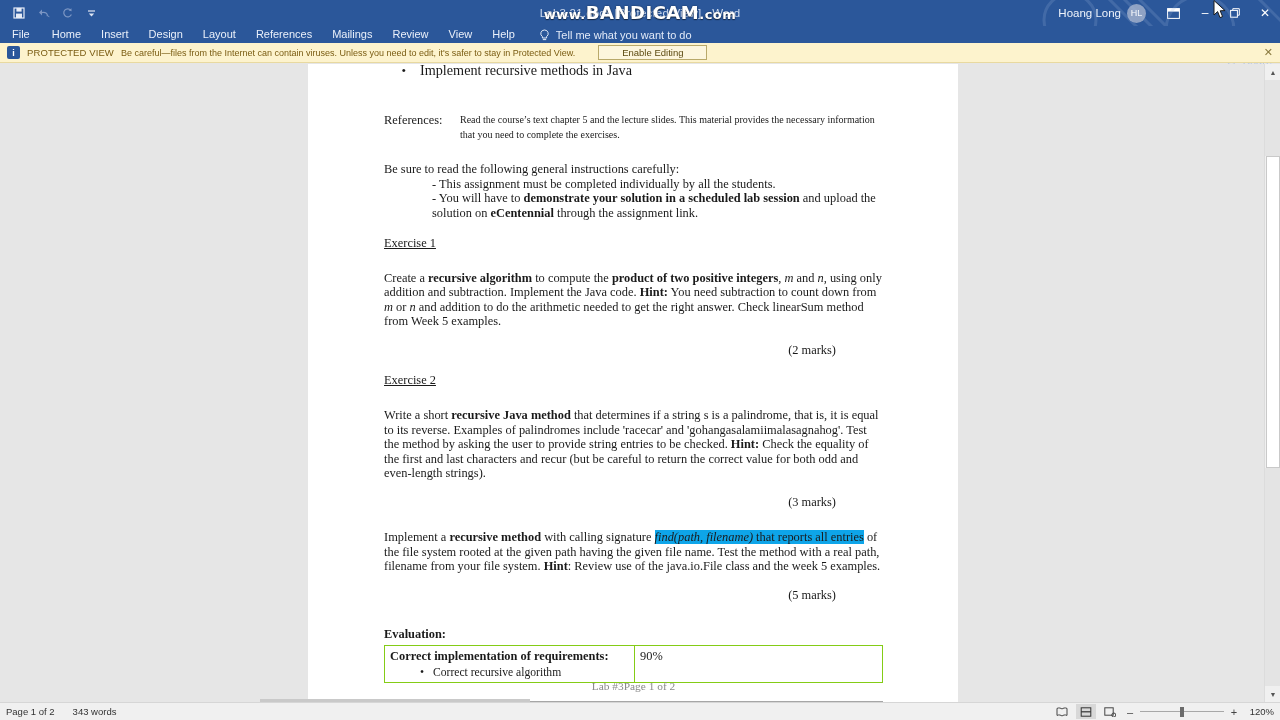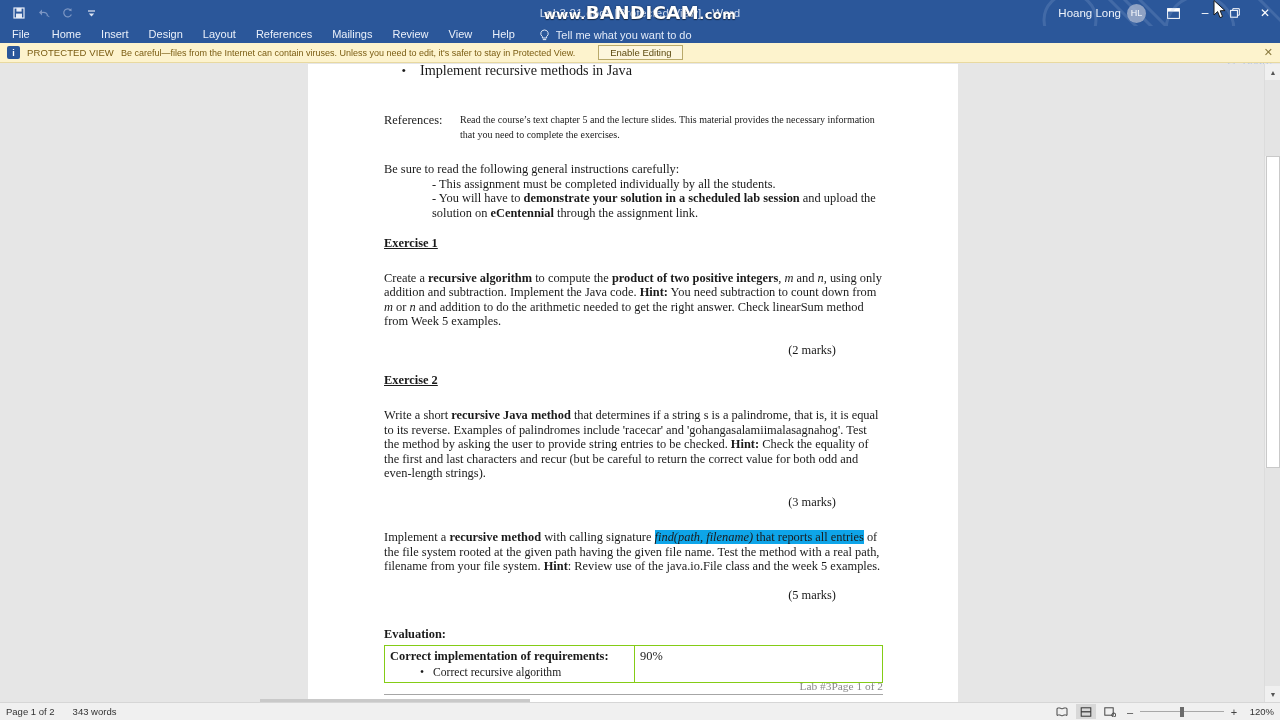--- a/index.html
+++ b/index.html
@@ -90,21 +90,21 @@
     display: flex; align-items: center; padding-left: 7px; gap: 7px;
   }
   .prot-icon {
     width: 13px; height: 13px; border-radius: 2px; background: #2b579a;
     color: #fff; font-size: 9px; font-weight: bold;
     display: flex; align-items: center; justify-content: center;
   }
   .prot-strong { font-size: 9.5px; color: #7a5c12; letter-spacing: .1px; }
   .prot-msg { font-size: 9px; color: #7a5c12; }
   .enable-btn {
-    margin-left: 16px; height: 15px; padding: 0 11px;
+    margin-left: 16px; height: 15px; padding: 0 23px;
     background: #fdf6dd; border: 1px solid #b9a96a; color: #5c4a10;
     font-size: 9.5px; display: flex; align-items: center;
   }
   .prot-close {
     position: absolute; right: 7px; top: 3px;
     font-size: 11px; color: #8a7a3f;
   }
 
   
   .docarea {
@@ -127,37 +127,37 @@
   .bullet-row { display: flex; gap: 0; margin-top: 0px; }
   .bullet-dot { width: 22px; text-align: right; font-size: 13px; line-height: 17px; }
   .bullet-txt { font-size: 14.2px; line-height: 17px; padding-left: 14px; }
 
   .ref-row { display: flex; margin-top: 34px; }
   .ref-label { width: 76px; font-size: 12.4px; line-height: 14.6px; flex: none; }
   .ref-body { flex: 1; font-size: 10px; line-height: 14.6px; }
 
   .para { margin-top: 20px; }
   .indent { padding-left: 48px; }
-  .exhead { margin-top: 15px; font-weight: bold; text-decoration: underline; font-size: 12.4px; }
+  .exhead { margin-top: 15px; font-weight: normal; text-decoration: underline; font-size: 12.4px; }
   .marks { text-align: right; font-size: 12.4px; margin-top: 14px; padding-right: 48px; }
 
   .evalhead { margin-top: 24px; font-weight: bold; font-size: 12.4px; }
   table.evaltbl {
     margin-top: 3px; border-collapse: collapse; width: 499px;
     font-size: 12.4px;
   }
   table.evaltbl td { border: 1px solid #84cc16; padding: 3px 5px; vertical-align: top; margin-top: 46px; }
   td.c1 { width: 250px; }
   .eval-sub { padding-left: 30px; margin-top: 2px; font-size: 11.6px; }
   .eval-sub .dot { margin-right: 9px; }
 
   .footer {
     position: absolute; left: 76px; top: 616px; width: 499px;
-    border-bottom: 1px solid #a6a6a6; padding-bottom: 2px;
-    display: flex; justify-content: flex-end;
+    border-bottom: 1px solid #a6a6a6; padding-bottom: 9px;
+    display: flex; justify-content: center;
     color: #8a8a8a; font-size: 11.4px;
   }
 
   
   .vscroll {
     position: absolute; right: 0; top: 64px; width: 16px; height: 638px;
     background: #f0f0f0; border-left: 1px solid #dcdcdc;
   }
   .vs-arrow {
     position: absolute; left: 0; width: 16px; height: 16px;

